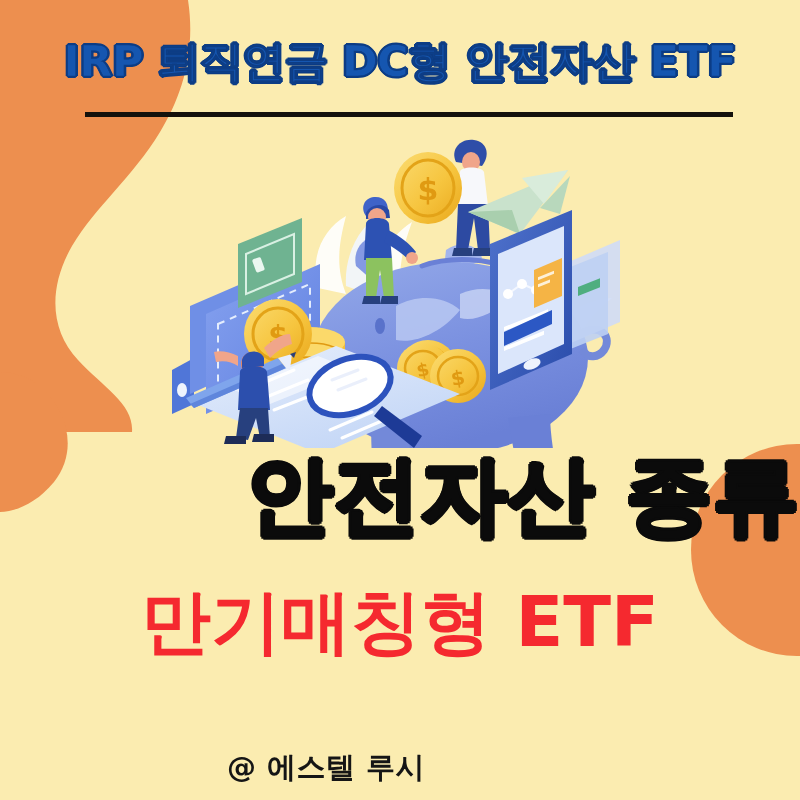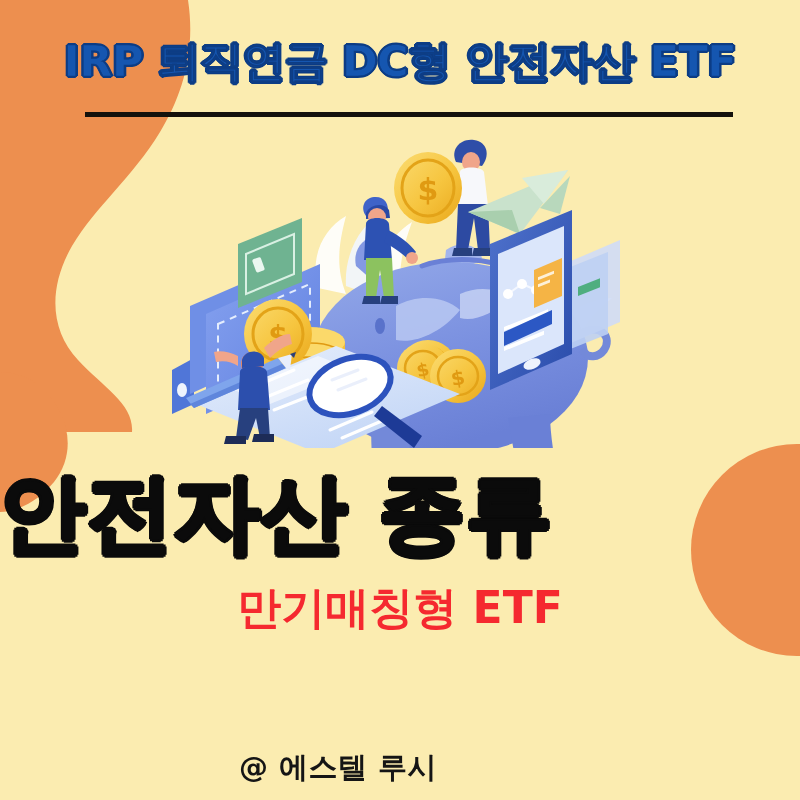--- a/index.html
+++ b/index.html
@@ -78,23 +78,23 @@
     width: 480px;
     height: 330px;
     z-index: 5;
   }
   .illustration svg { display: block; width: 100%; height: 100%; }
 
   
   .headline {
     position: absolute;
     left: 0;
-    top: 468px;
-    width: 800px;
-    text-align: left;
+    top: 450px;
+    width: 800px;
+    text-align: right;
     z-index: 6;
     font-family: "DejaVu Sans", "Liberation Sans", sans-serif;
     font-weight: 700;
     font-size: 86px;
     line-height: 1.05;
     letter-spacing: 1px;
     color: #0b0b0b;
     white-space: nowrap;
     text-shadow:
       -2px -2px 0 #0b0b0b, 2px -2px 0 #0b0b0b,
@@ -106,31 +106,31 @@
   
   .subheadline {
     position: absolute;
     left: 0;
     top: 583px;
     width: 800px;
     text-align: center;
     z-index: 6;
     font-family: "DejaVu Sans", "Liberation Sans", sans-serif;
     font-weight: 700;
-    font-size: 44px;
+    font-size: 70px;
     line-height: 1.12;
     letter-spacing: 0px;
     color: #f5292f;
   }
   .subheadline .line { display: block; white-space: nowrap; }
 
   
   .credit {
     position: absolute;
-    left: 12px;
+    left: 0;
     top: 748px;
     width: 652px;
     text-align: center;
     z-index: 6;
     font-family: "DejaVu Sans", "Liberation Sans", sans-serif;
     font-weight: 700;
     font-size: 29px;
     letter-spacing: 0.5px;
     color: #151515;
   }

